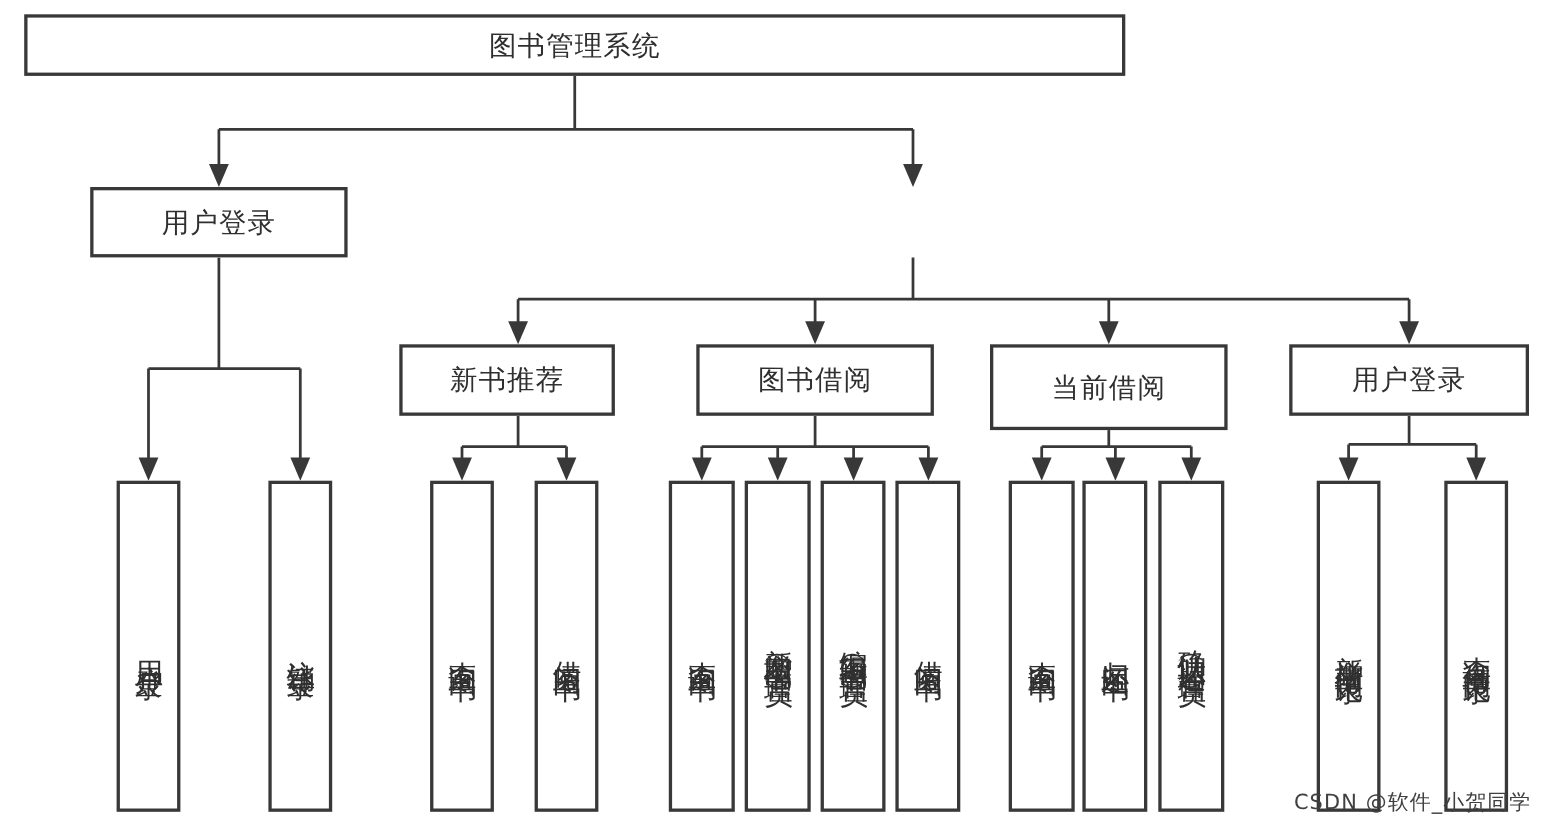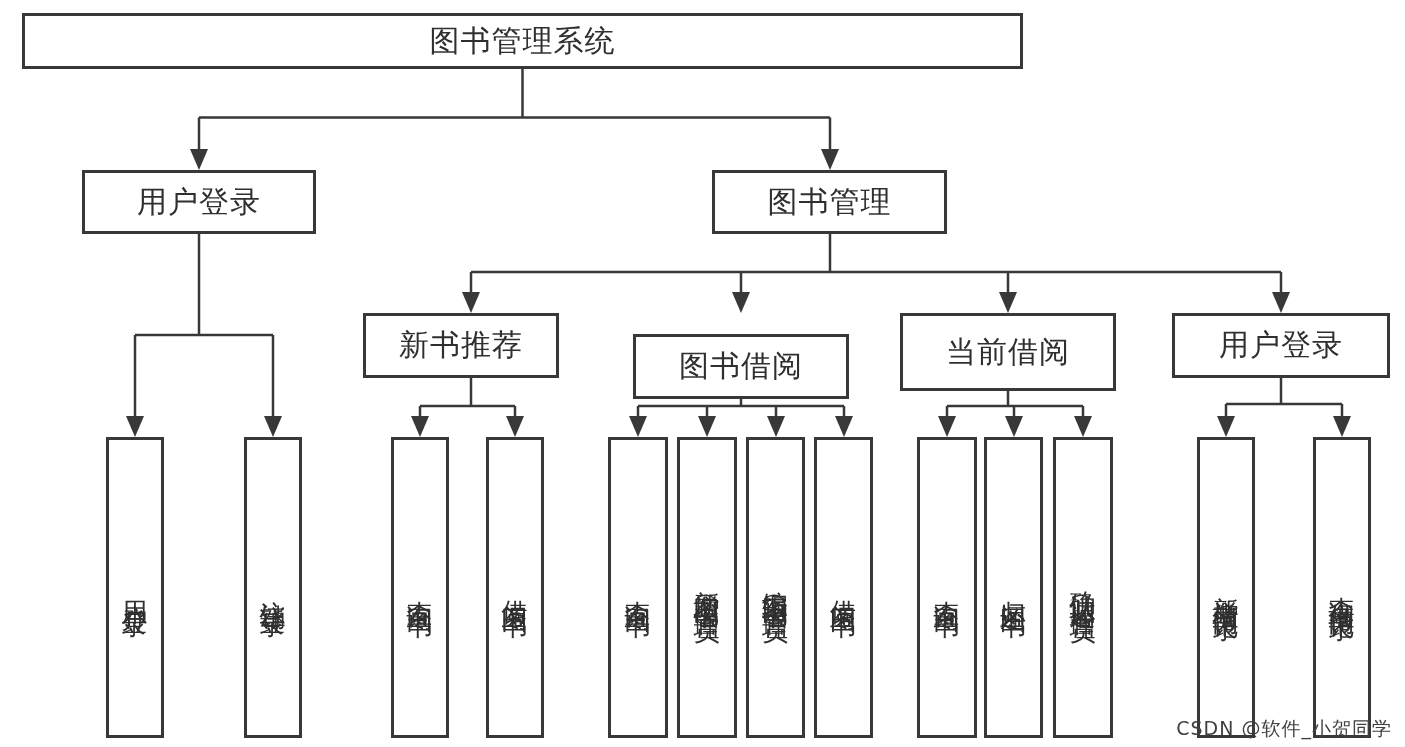--- a/index.html
+++ b/index.html
@@ -4,33 +4,33 @@
 <style>
   html,body{margin:0;padding:0;background:#ffffff;}
   .canvas{
     position:relative;width:1405px;height:747px;background:#ffffff;overflow:hidden;
     font-family:"DejaVu Sans","Liberation Sans",sans-serif;color:#2f2f2f;
   }
   .connectors{position:absolute;left:0;top:0;z-index:0;}
   .node{
     position:absolute;box-sizing:border-box;background:#ffffff;
     border:3px solid #383838;display:flex;align-items:center;justify-content:center;
-    z-index:1;font-size:30px;letter-spacing:1px;white-space:nowrap;
+    z-index:1;font-size:25px;letter-spacing:1px;white-space:nowrap;
   }
   .vnode{font-size:26px;letter-spacing:0;}
   .vtext{
     writing-mode:vertical-rl;text-orientation:mixed;
     letter-spacing:4px;line-height:1;white-space:nowrap;
   }
   
   .b-root {left:22px;  top:13px;  width:1001px;height:56px;}
   .b-login{left:82px;  top:170px; width:234px; height:64px;}
   .b-mgmt {left:712px; top:170px; width:235px; height:64px;}
   .b-l2-1 {left:363px; top:313px; width:196px; height:65px;}
-  .b-l2-2 {left:633px; top:313px; width:216px; height:65px;margin-top:21px;}
+  .b-l2-2 {left:633px; top:313px; width:216px; height:65px;}
   .b-l2-3 {left:900px; top:313px; width:216px; height:78px;}
   .b-l2-4 {left:1172px;top:313px; width:218px; height:65px;}
   
   .v1 {left:106px; top:437px;width:58px;height:301px;}
   .v2 {left:244px; top:437px;width:58px;height:301px;}
   .v3 {left:391px; top:437px;width:58px;height:301px;}
   .v4 {left:486px; top:437px;width:58px;height:301px;}
   .v5 {left:608px; top:437px;width:60px;height:301px;}
   .v6 {left:677px; top:437px;width:60px;height:301px;}
   .v7 {left:746px; top:437px;width:59px;height:301px;}
@@ -89,21 +89,20 @@
       <polygon points="1005,416 1023,416 1014,437"></polygon>
       <polygon points="1074,416 1092,416 1083,437"></polygon>
       <polygon points="1217,416 1235,416 1226,437"></polygon>
       <polygon points="1333,416 1351,416 1342,437"></polygon>
     </g>
   </svg>
 
   <div class="node b-root">图书管理系统</div>
 
   <div class="node b-login">用户登录</div>
-  <div class="node b-mgmt">图书管理</div>
 
   <div class="node b-l2-1">新书推荐</div>
   <div class="node b-l2-2">图书借阅</div>
   <div class="node b-l2-3">当前借阅</div>
   <div class="node b-l2-4">用户登录</div>
 
   <div class="node vnode v1">
     <span class="vtext">用户登录</span>
   </div>
   <div class="node vnode v2">

